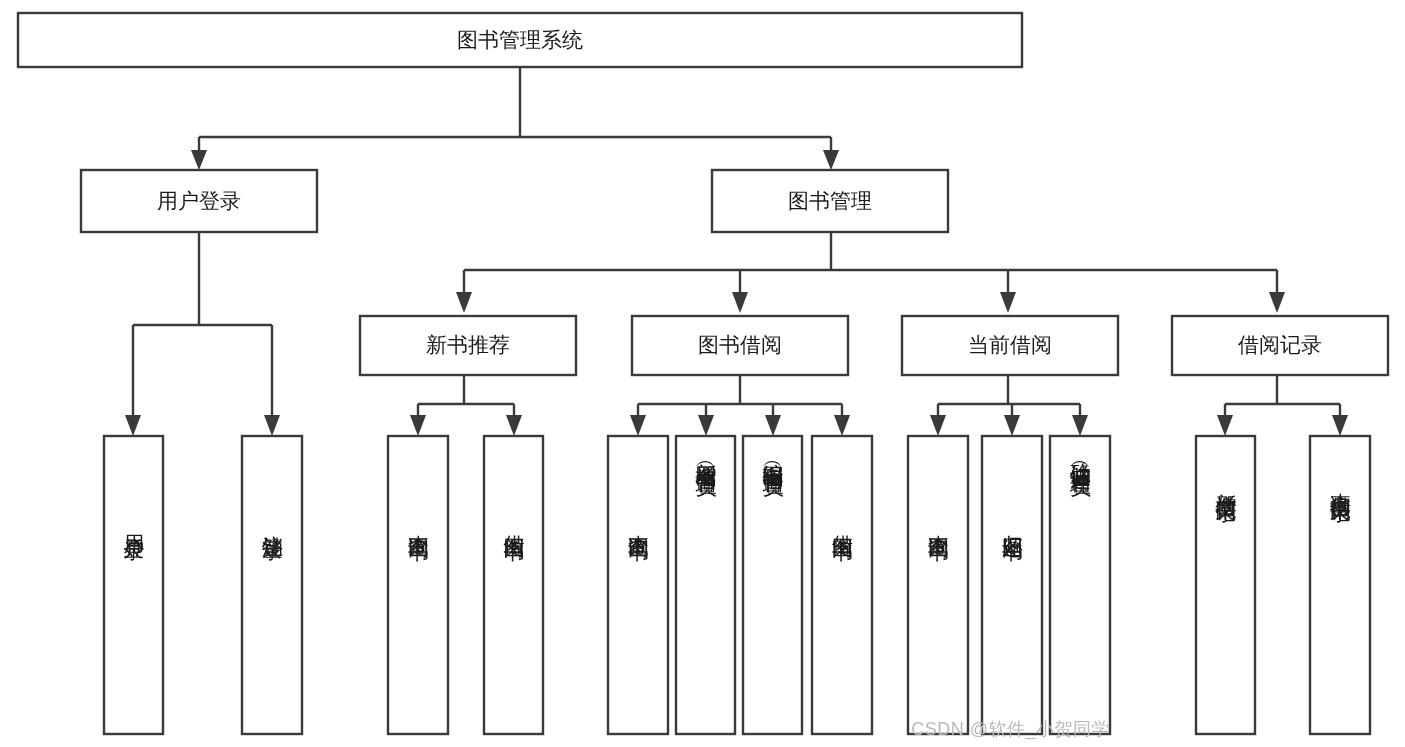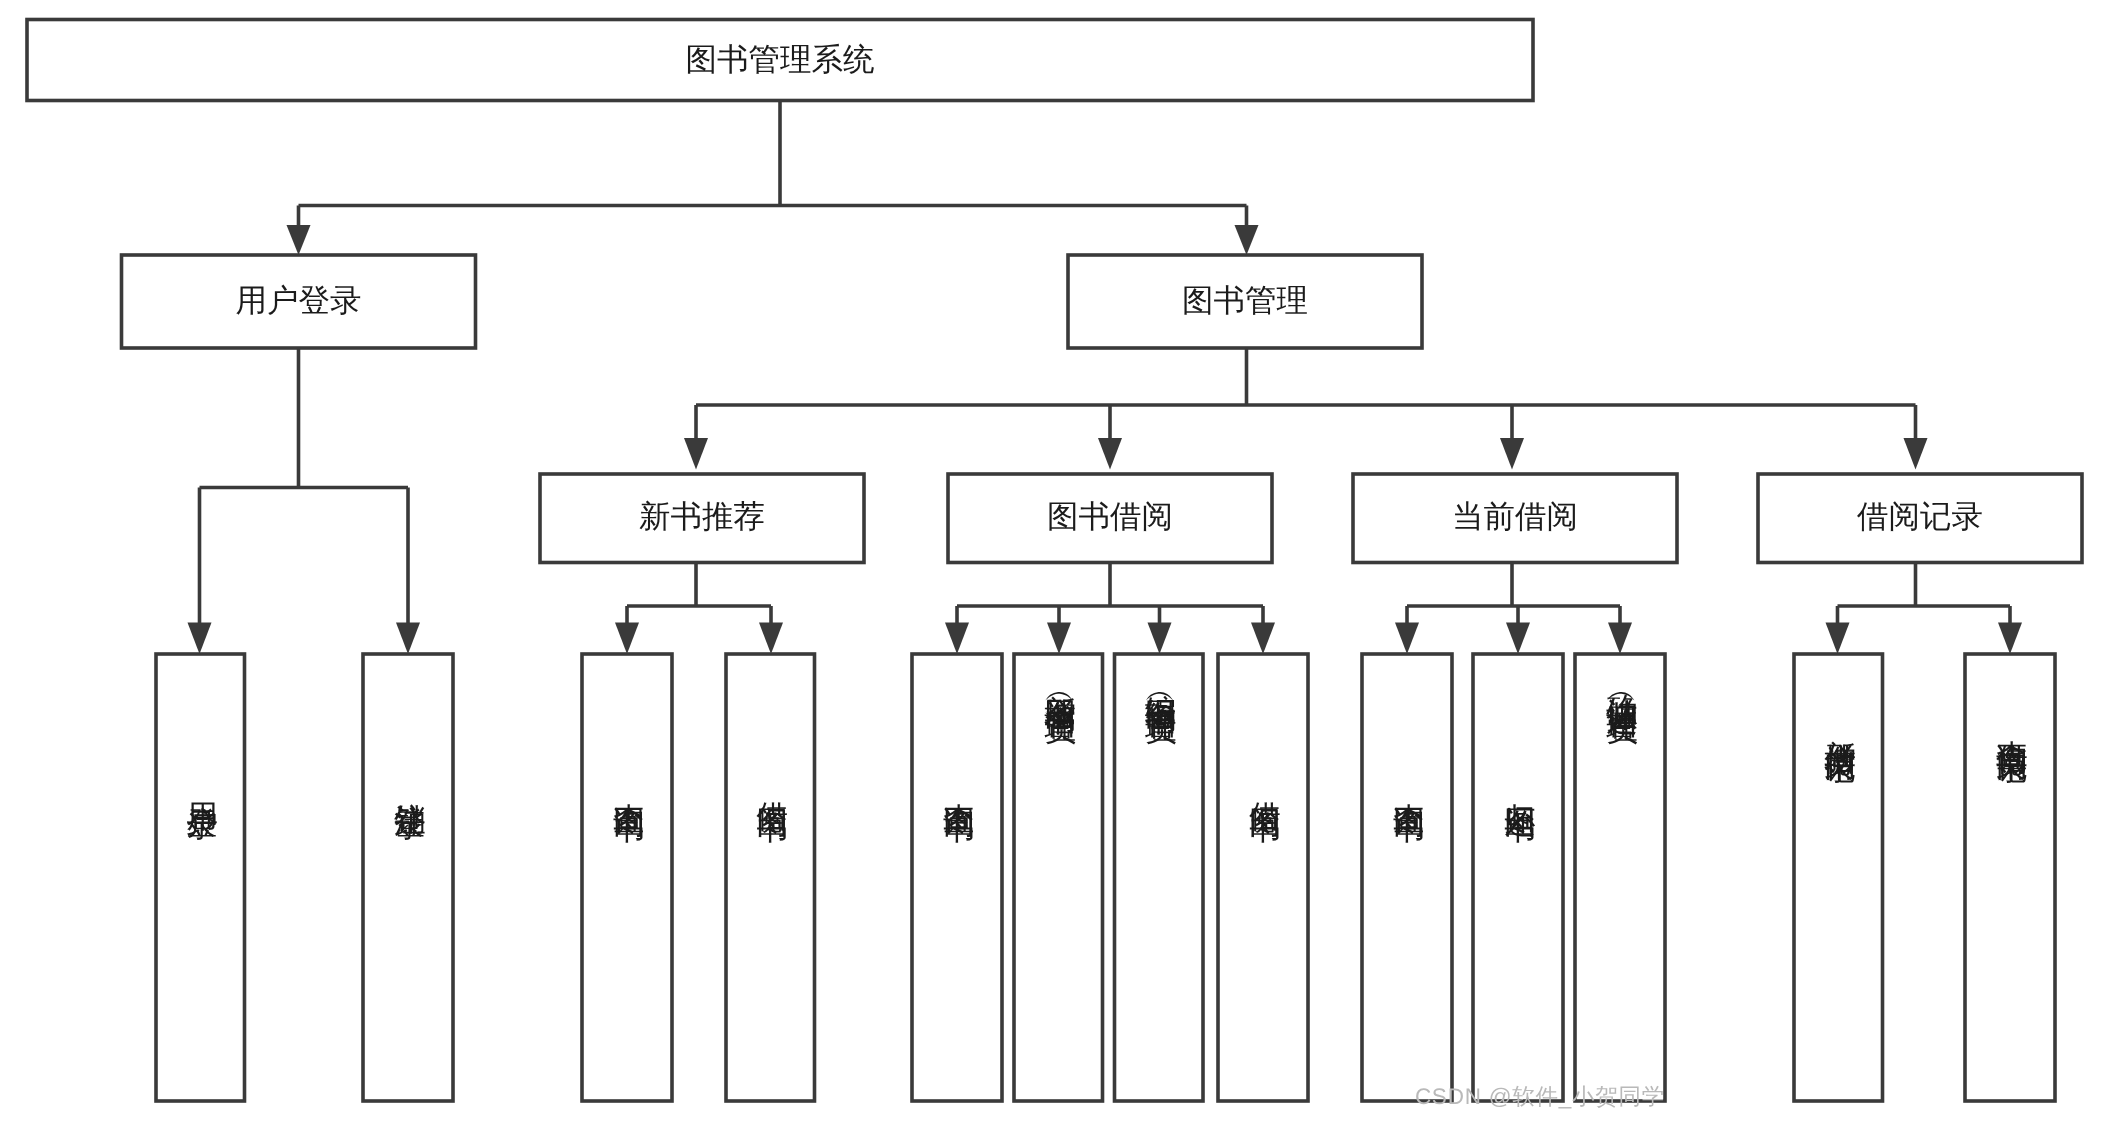--- a/index.html
+++ b/index.html
@@ -65,21 +65,21 @@
     line-height: 1.18;
     letter-spacing: 2px;
     color: #1b1b1b;
     white-space: nowrap;
   }
   #watermark {
     position: absolute;
     right: 10px;
     bottom: 6px;
     font-family: "Liberation Sans", "DejaVu Sans", sans-serif;
-    font-size: 15px;
+    font-size: 18px;
     color: #b9b9b9;
     letter-spacing: 0.5px;
     user-select: none;
   }
 </style>
 </head>
 <body>
 
 <div id="diagram-root">
 

